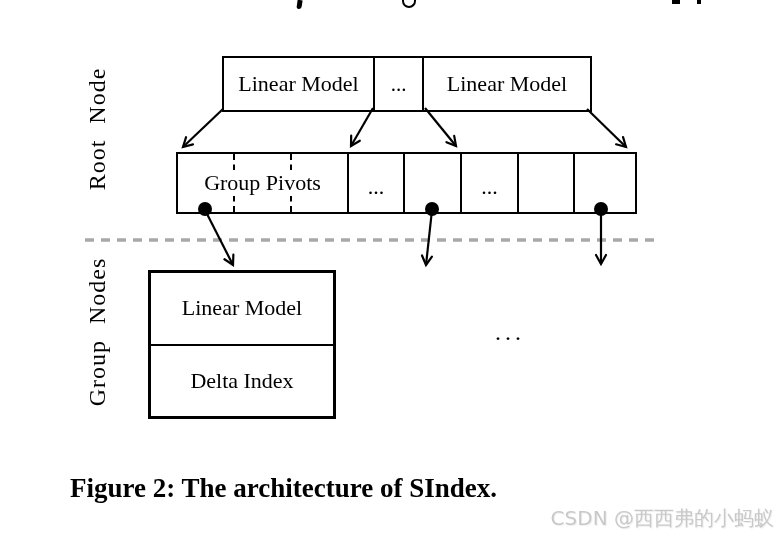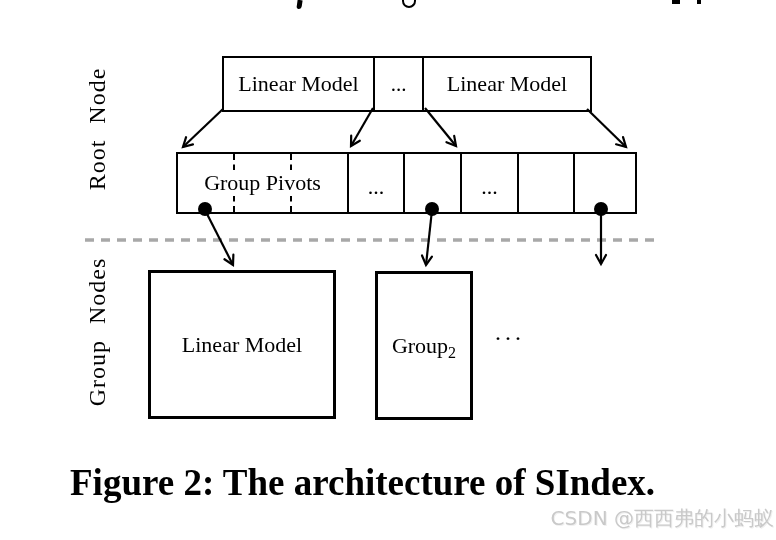--- a/index.html
+++ b/index.html
@@ -67,22 +67,22 @@
   .groupbox sub{font-size:16px;line-height:0;vertical-align:-5px;}
   .gb2{left:375px;top:271px;width:92px;height:143px;}
   .gbn{left:557px;top:269px;width:91px;height:142px;}
   .between-dots{
     position:absolute;left:489px;top:318px;width:40px;height:40px;
     display:flex;align-items:center;justify-content:center;
     font-size:24px;letter-spacing:2px;z-index:2;
   }
 
   .caption{
-    position:absolute;left:70px;top:461px;width:584px;text-align:center;
-    font-size:37px;font-weight:bold;z-index:2;white-space:nowrap;
+    position:absolute;left:70px;top:473px;width:584px;text-align:left;
+    font-size:27px;font-weight:bold;z-index:2;white-space:nowrap;
   }
   .watermark{
     position:absolute;right:2px;top:505px;font-size:20px;color:#c9c9c9;
     font-family:"DejaVu Sans","Liberation Sans",sans-serif;
     text-shadow:1px 1px 0 #f0f0f0;z-index:2;white-space:nowrap;margin-left:24px;
   }
 </style>
 </head>
 <body>
 
@@ -112,25 +112,23 @@
     <div class="vd" style="left:395px;"></div>
     <div class="pivotlabel">
       <span>Group Pivots</span>
     </div>
     <div class="cell-ellipsis" style="left:171px;width:54px;">...</div>
     <div class="cell-ellipsis" style="left:284px;width:55px;">...</div>
   </div>
 
   <div class="groupbox1">
     <div class="row">Linear Model</div>
+    <div class="row">Delta Index</div>
   </div>
 
-  <div class="groupbox gb2">
-    <span><span>Group</span><sub>2</sub></span>
-  </div>
 
   <div class="between-dots">···</div>
 
 
   <div class="caption">Figure 2: The architecture of SIndex.</div>
   <div class="watermark">CSDN @西西弗的小蚂蚁</div>
 
   <svg class="overlay" width="776" height="540" viewBox="0 0 776 540">
     <defs>
       <marker id="ah" markerWidth="16" markerHeight="16" refX="11" refY="7" orient="auto" markerUnits="userSpaceOnUse">

